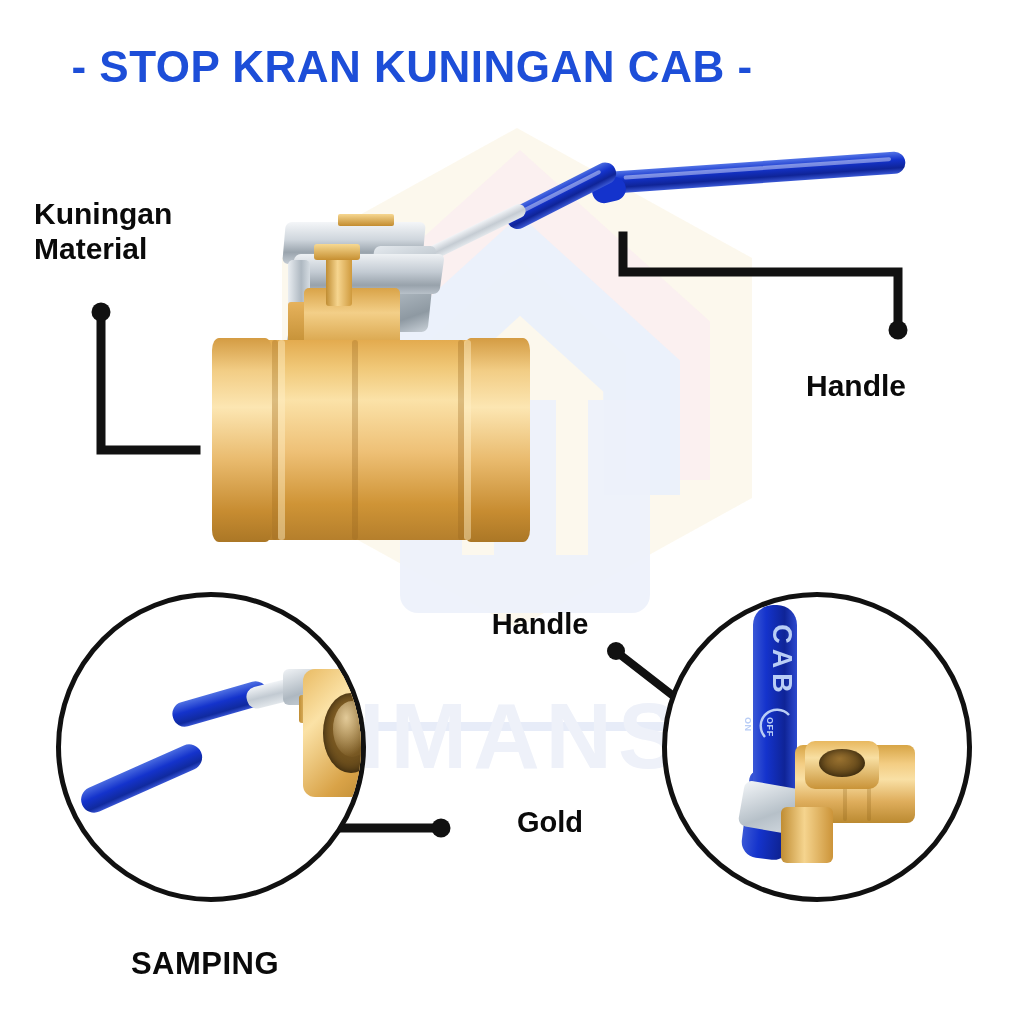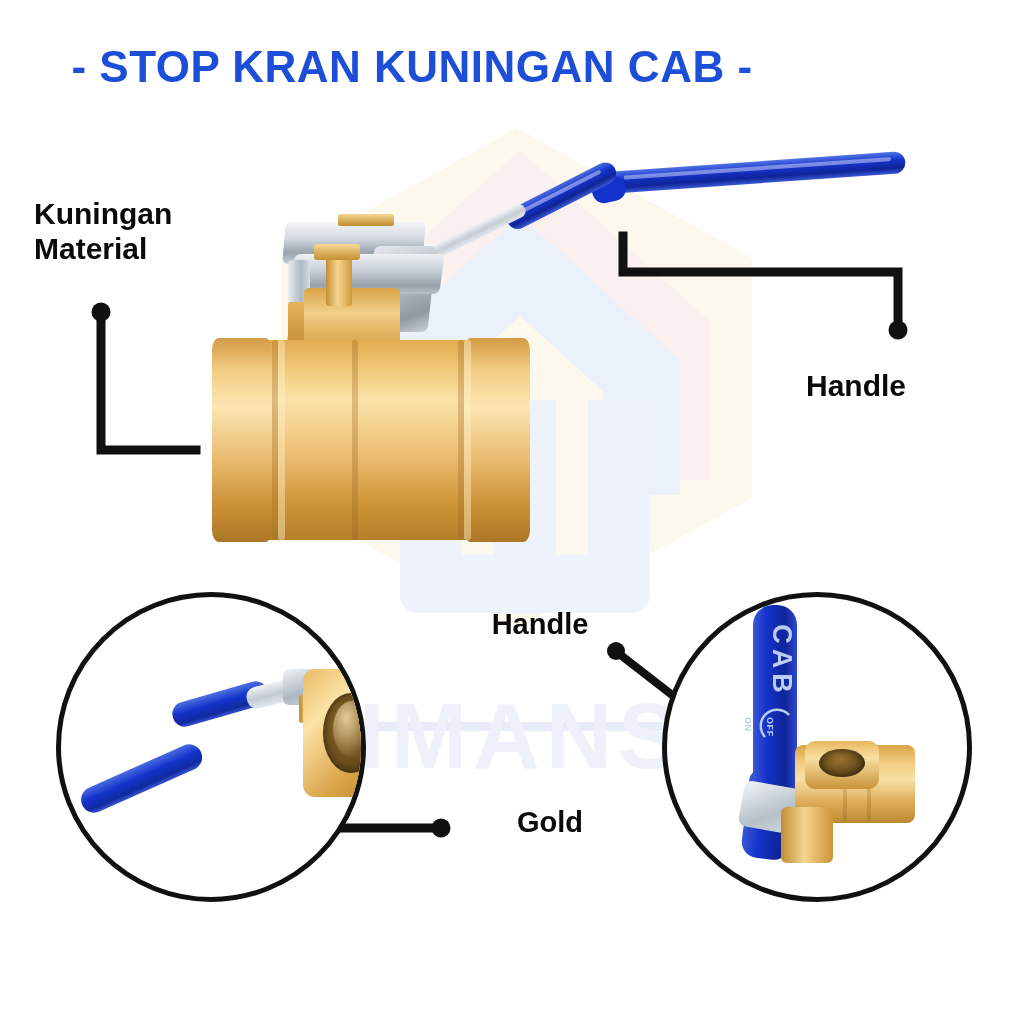--- a/index.html
+++ b/index.html
@@ -362,20 +362,21 @@
     <div class="sv-handle-blue2"></div>
     <div class="sv-handle-chrome"></div>
     <div class="sv-clamp"></div>
     <div class="sv-stem"></div>
     <div class="sv-body"></div>
 
     <div class="sv-face"></div>
     <div class="sv-bore"></div>
     <div class="sv-bore-hl"></div>
   </div>
+  <div id="cap-samping">SAMPING</div>
 
   <div class="circle" id="circle-atas">
     <div class="av-handle-tail"></div>
     <div class="av-handle"></div>
     <div class="av-cab">CAB</div>
     <div class="av-on">ON</div>
     <div class="av-off">OFF</div>
     <svg style="position:absolute;left:92px;top:110px;width:36px;height:34px;" viewBox="0 0 36 34">
       <path d="M6,30 A16,16 0 0 1 30,8" stroke="#b9cdf5" stroke-width="2.4" fill="none"></path>
     </svg>

